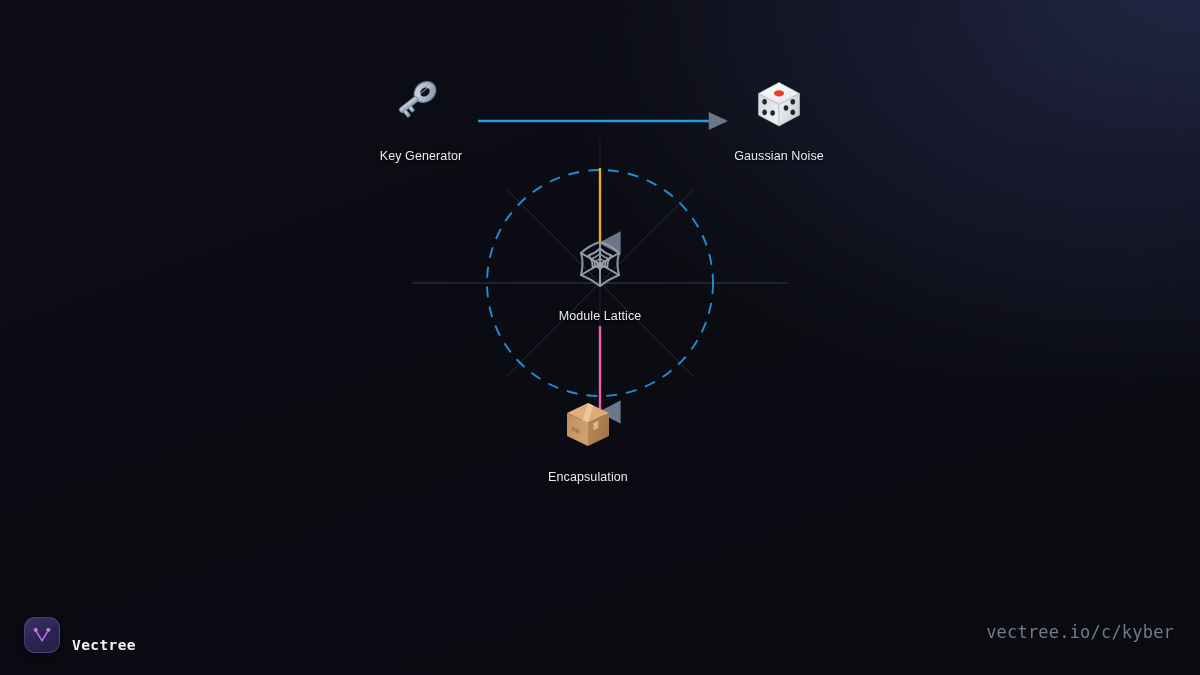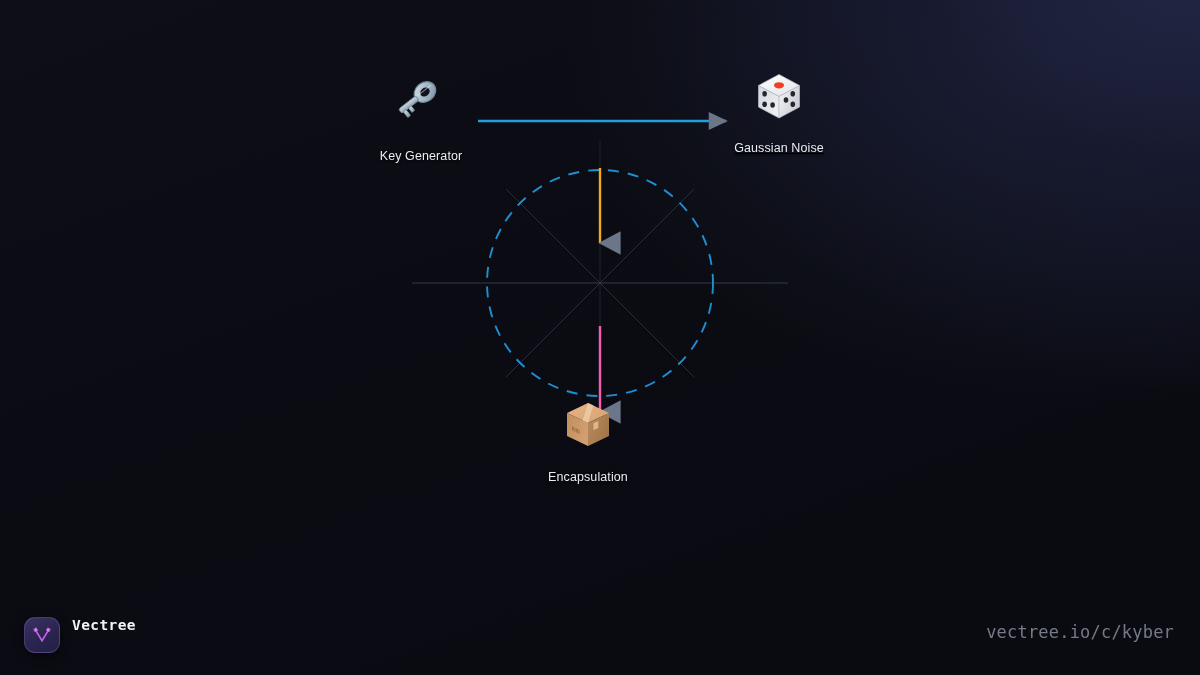--- a/index.html
+++ b/index.html
@@ -50,33 +50,33 @@
     margin-top: 16px;
     font-size: 12.5px;
     line-height: 16px;
     color: #e9ecf2;
     letter-spacing: 0.1px;
     white-space: nowrap;
     text-shadow: 0 1px 3px rgba(0,0,0,0.85);
   }
 
   #node-key      { left: 421px; top: 76px; }
-  #node-noise    { left: 779px; top: 68px; text-decoration: underline; }
+  #node-noise    { left: 779px; top: 76px; }
   #node-lattice  { left: 600px; top: 236px; }
   #node-encap    { left: 588px; top: 397px; }
 
   
   #brand {
     position: absolute;
     left: 24px;
     bottom: 22px;
   }
   #brand-row {
     display: flex;
-    align-items: flex-start;
+    align-items: flex-end;
     gap: 12px;
   }
   #brand-mark {
     width: 34px;
     height: 34px;
     border-radius: 11px;
     background: linear-gradient(150deg, #3a3363 0%, #2a2450 55%, #231f44 100%);
     border: 1px solid rgba(150,120,220,0.30);
     display: flex;
     align-items: center;
@@ -211,20 +211,42 @@
         <ellipse cx="13.6" cy="36.3" rx="2.3" ry="2.8" fill="#23262c"></ellipse>
 
         <ellipse cx="41.8" cy="25.8" rx="2.3" ry="2.8" fill="#23262c"></ellipse>
         <ellipse cx="35.0" cy="32.0" rx="2.3" ry="2.8" fill="#23262c"></ellipse>
         <ellipse cx="41.8" cy="36.3" rx="2.3" ry="2.8" fill="#23262c"></ellipse>
       </svg>
     </div>
     <div class="label">Gaussian Noise</div>
   </div>
 
+  <div class="node" id="node-lattice">
+    <div class="glyph">
+      <svg width="56" height="56" viewBox="0 0 56 56" xmlns="http://www.w3.org/2000/svg">
+        <g stroke="#98a0ad" stroke-width="1.9" fill="none" stroke-linecap="round" stroke-linejoin="round">
+
+          <line x1="28" y1="28" x2="28" y2="6"></line>
+          <line x1="28" y1="28" x2="47" y2="17"></line>
+          <line x1="28" y1="28" x2="47" y2="39"></line>
+          <line x1="28" y1="28" x2="28" y2="50"></line>
+          <line x1="28" y1="28" x2="9" y2="39"></line>
+          <line x1="28" y1="28" x2="9" y2="17"></line>
+
+          <path d="M28,12.5 Q33,17.5 39.5,19.5 Q35,25 35.5,31 Q30,29 28,33.5 Q26,29 20.5,31 Q21,25 16.5,19.5 Q23,17.5 28,12.5 Z"></path>
+          <path d="M28,17.5 Q31.5,21 35.8,22.5 Q32.8,26 33,30 Q29.5,28.8 28,31.5 Q26.5,28.8 23,30 Q23.2,26 20.2,22.5 Q24.5,21 28,17.5 Z" stroke-width="1.6"></path>
+          <path d="M28,22.2 Q30,24.2 32.2,25.2 Q30.6,27.2 30.7,29.2 Q28.9,28.6 28,30 Q27.1,28.6 25.3,29.2 Q25.4,27.2 23.8,25.2 Q26,24.2 28,22.2 Z" stroke-width="1.4"></path>
+
+          <path d="M28,6 Q39,9.5 47,17 Q44,27.5 47,39 Q37,43 28,50 Q19,43 9,39 Q12,27.5 9,17 Q17,9.5 28,6 Z" stroke-width="2.1" opacity="0.92"></path>
+        </g>
+      </svg>
+    </div>
+    <div class="label">Module Lattice</div>
+  </div>
 
   <div class="node" id="node-encap">
     <div class="glyph">
       <svg width="56" height="56" viewBox="0 0 56 56" xmlns="http://www.w3.org/2000/svg">
         <defs>
           <linearGradient id="bTop" x1="0" y1="0" x2="1" y2="1">
             <stop offset="0%" stop-color="#e6b585"></stop>
             <stop offset="100%" stop-color="#d6a271"></stop>
           </linearGradient>
           <linearGradient id="bLeft" x1="0" y1="0" x2="1" y2="0.5">

